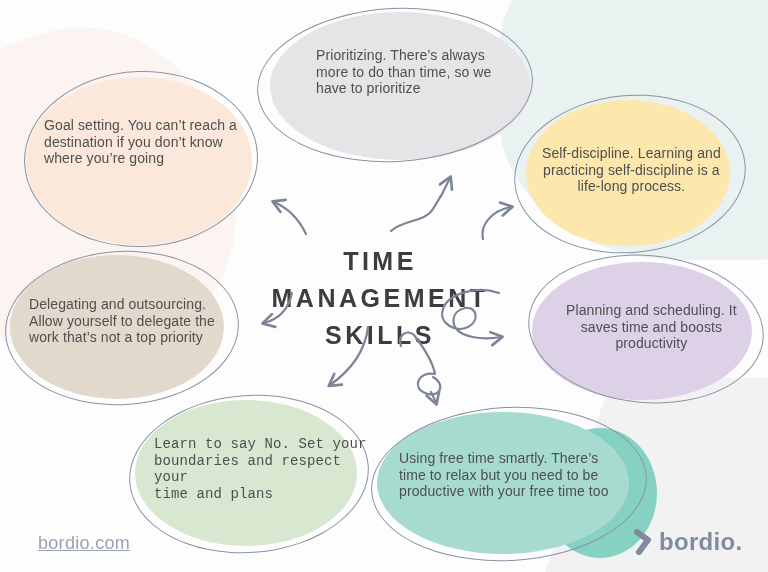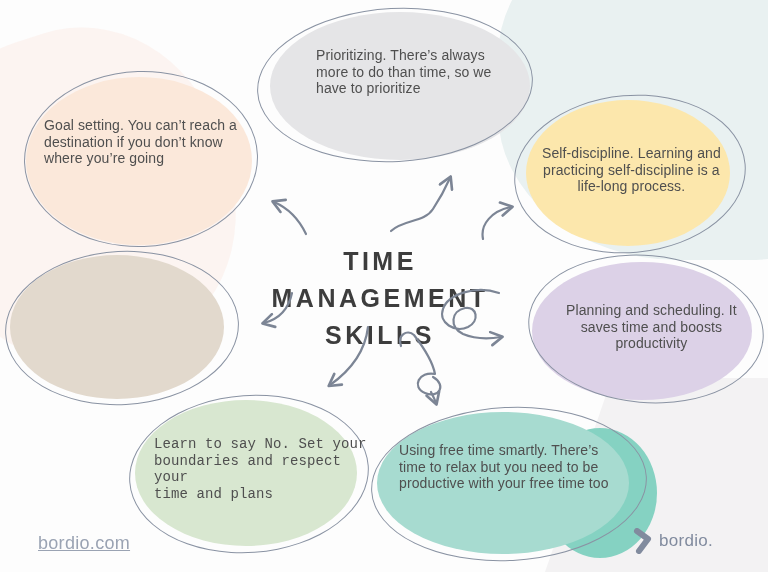--- a/index.html
+++ b/index.html
@@ -51,36 +51,36 @@
   
   .b6{left:124px;top:390px;width:252px;height:166px;}
   .b6 .bfill{left:11px;top:10px;width:222px;height:146px;}
   .b6 .boutline{left:5px;top:5px;width:238px;height:156px;transform:rotate(-4deg);}
   .b6 .btext{left:30px;top:46px;font-family:Liberation Mono, monospace;}
   
   .b7{left:365px;top:402px;width:292px;height:162px;}
   .b7 .baccent{left:178px;top:26px;width:114px;height:130px;background:var(--teal-accent);}
   .b7 .bfill{left:12px;top:10px;width:252px;height:142px;}
   .b7 .boutline{left:6px;top:5px;width:274px;height:152px;transform:rotate(-3deg);}
-  .b7 .btext{left:34px;top:40px;}
+  .b7 .btext{left:34px;top:48px;}
   
   .title{position:absolute;left:235px;top:243px;width:290px;z-index:3;
     text-align:center;color:var(--title-text);font-weight:bold;
     font-size:25px;letter-spacing:3.5px;line-height:37px;}
   
   svg.arrows{position:absolute;left:0;top:0;z-index:4;pointer-events:none;}
   svg.arrows path{stroke:var(--arrow);fill:none;stroke-width:2.2;
     stroke-linecap:round;stroke-linejoin:round;}
   #ah path{stroke:var(--arrow);fill:none;stroke-width:1.6;}
   
   .site-url{position:absolute;left:38px;top:533px;z-index:5;font-size:18px;
     color:var(--footer-text);letter-spacing:.3px;text-decoration:underline;}
   .brand{position:absolute;left:633px;top:528px;z-index:5;display:flex;
     align-items:center;gap:6px;}
-  .brand-text{font-size:17px;font-weight:normal;color:var(--logo);letter-spacing:.3px;}
+  .brand-text{font-size:24px;font-weight:bold;color:var(--logo);letter-spacing:.3px;}
 </style>
 </head>
 <body>
 
 <div id="canvas">
 
   <div class="bg-shape bg-pink"></div>
   <div class="bg-shape bg-blue"></div>
   <div class="bg-shape bg-gray"></div>
 
@@ -112,20 +112,23 @@
     <div class="bfill" style="background-color: rgb(220, 209, 231);"></div>
     <div class="boutline"></div>
     <div class="btext">Planning and scheduling. It
 saves time and boosts
 productivity</div>
   </div>
 
   <div class="bubble b5">
     <div class="bfill" style="background-color: rgb(226, 217, 205);"></div>
     <div class="boutline"></div>
+    <div class="btext">Delegating and outsourcing.
+Allow yourself to delegate the
+work that’s not a top priority</div>
   </div>
 
   <div class="bubble b6">
     <div class="bfill" style="background-color: rgb(216, 231, 208);"></div>
     <div class="boutline"></div>
     <div class="btext">Learn to say No. Set your
 boundaries and respect your
 time and plans</div>
   </div>
 

